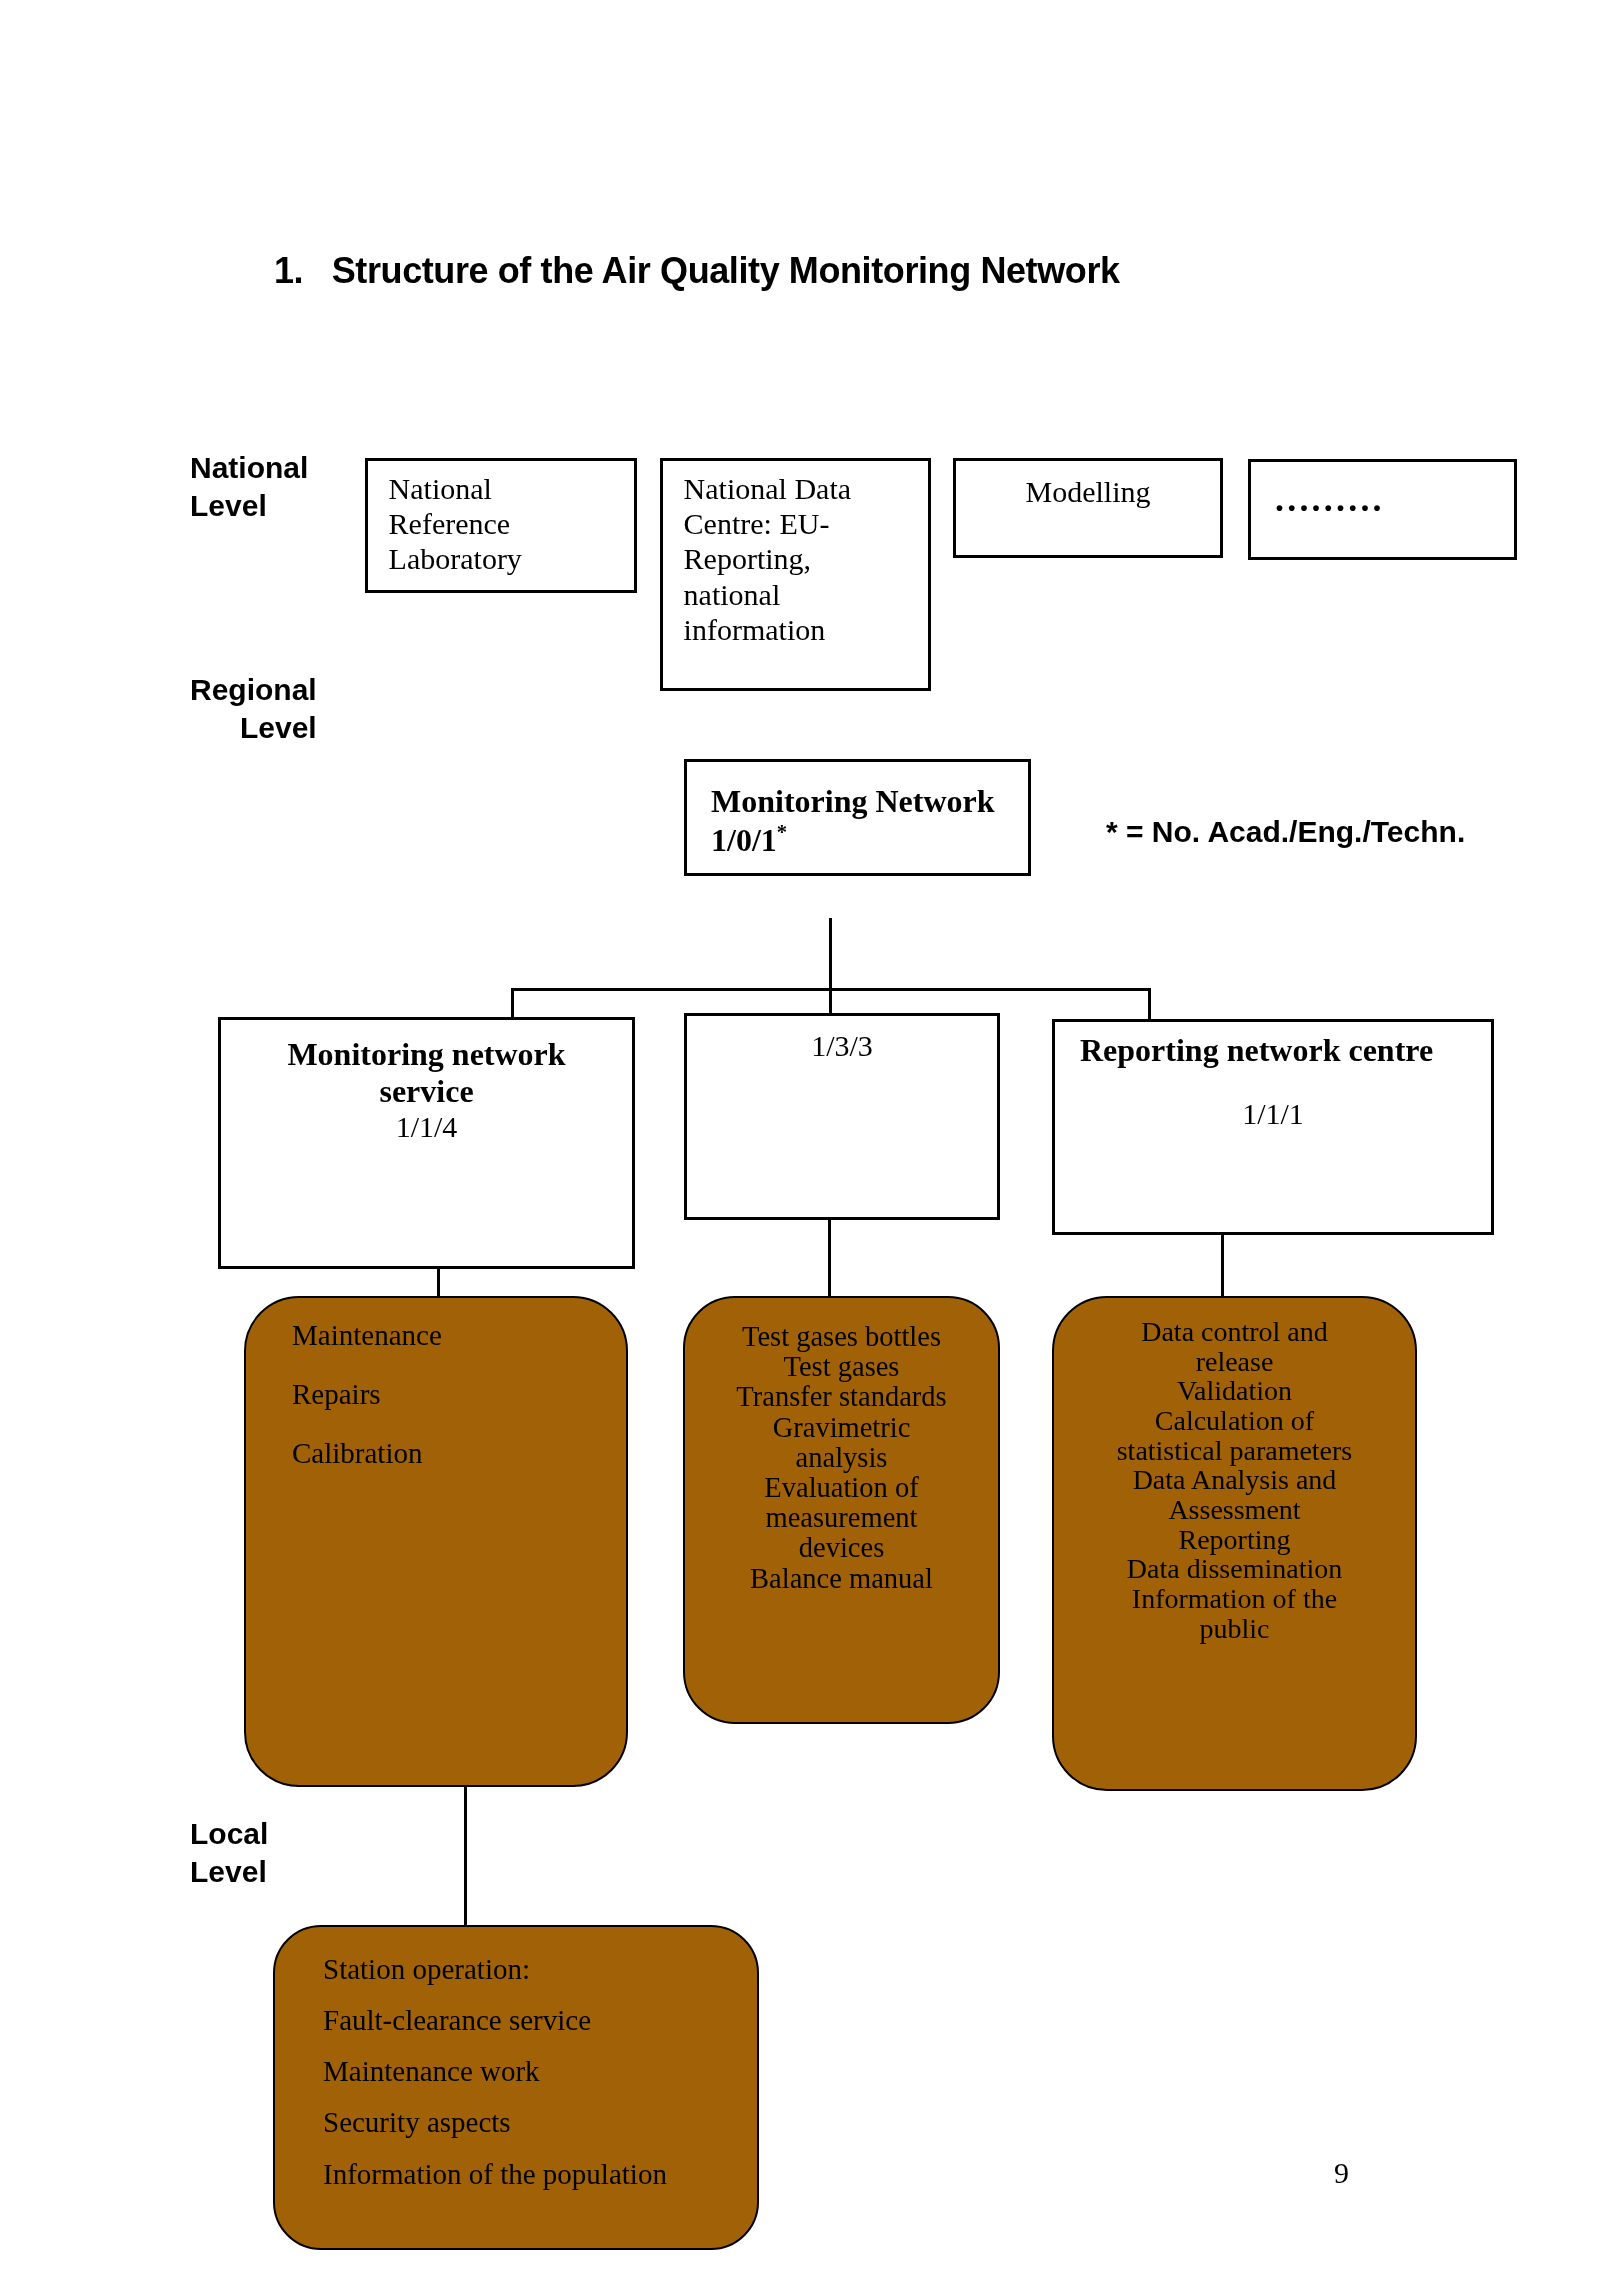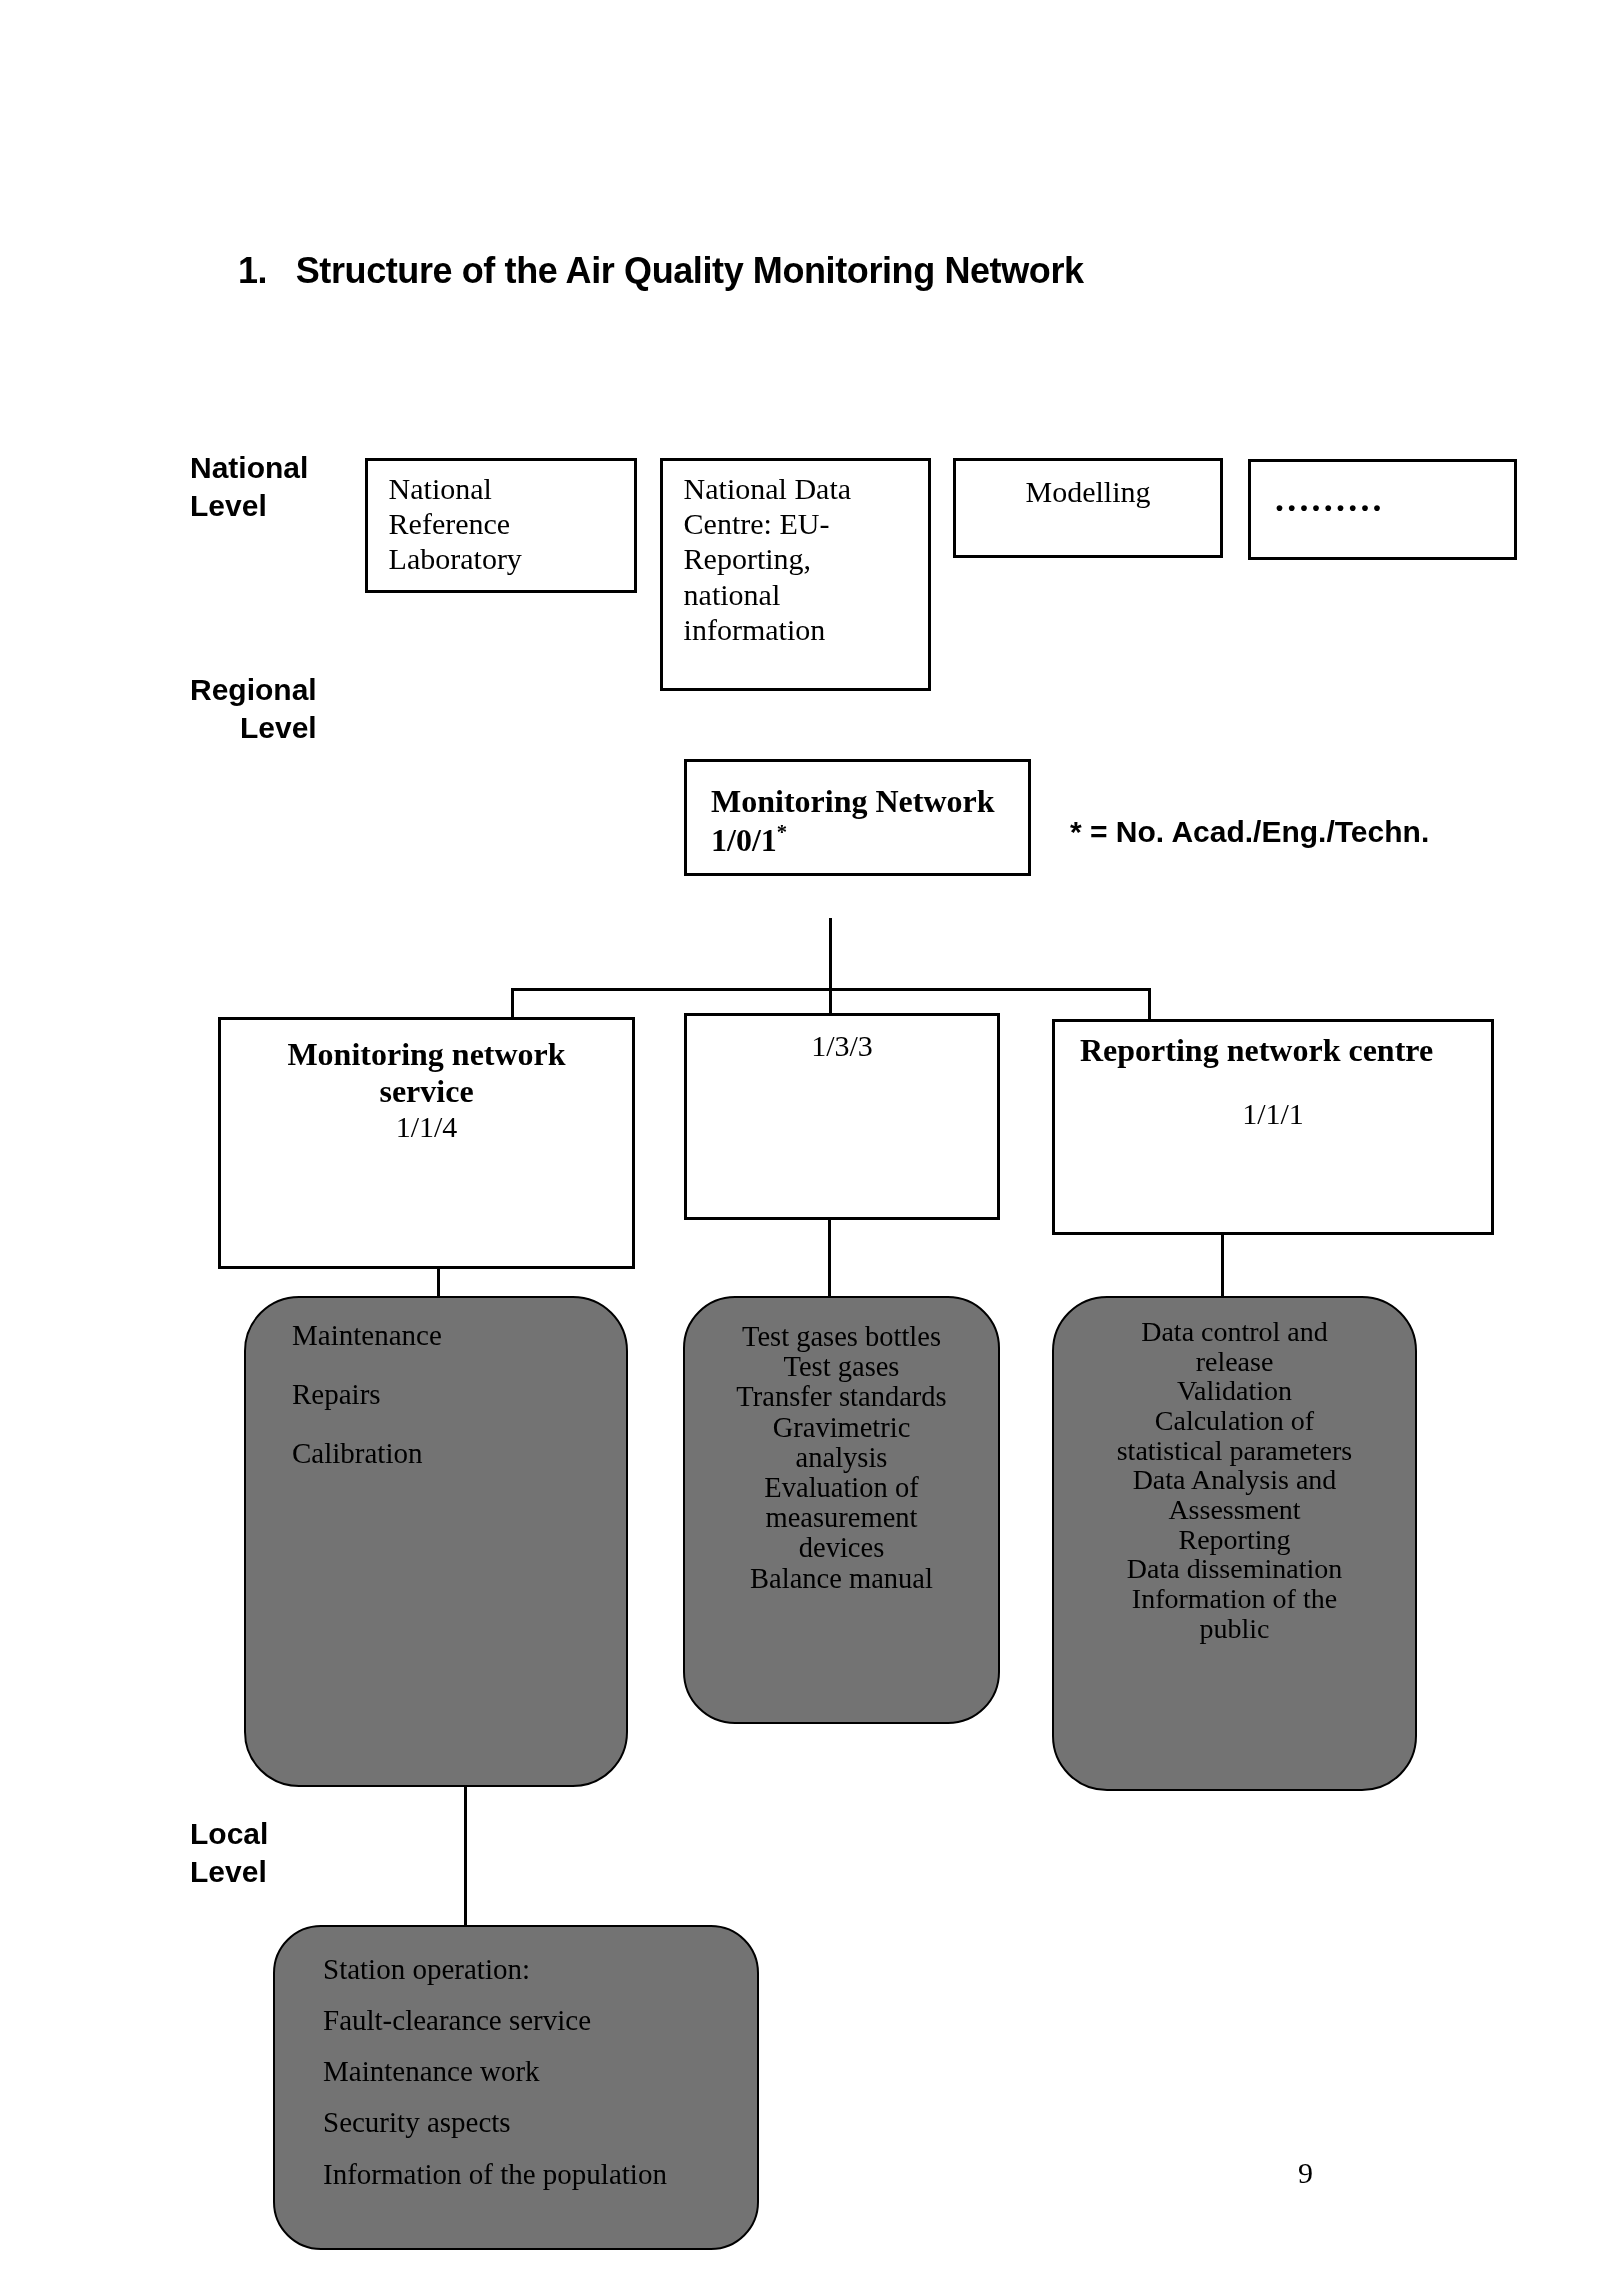--- a/index.html
+++ b/index.html
@@ -1,22 +1,22 @@
 <!DOCTYPE html>
 <html style="font-size:12.7px"><head>
 <meta charset="utf-8">
 <style>
   html,body{margin:0;padding:0;background:#ffffff;}
   body{width:1623px;height:2295px;font-family:"Liberation Serif",serif;color:#000;}
   .page{position:relative;width:1623px;height:2295px;background:#fff;overflow:hidden;}
-  .abs{position:absolute;}
+  .abs{position:absolute;margin-left:36px;}
   .sans{font-family:"Liberation Sans",sans-serif;font-weight:bold;}
   .pre{white-space:pre-line;}
   .box{position:absolute;border:3.2px solid #000;background:#fff;box-sizing:border-box;}
-  .rbox{position:absolute;border:2.4px solid #000;background:#737373;box-sizing:border-box;}
+  .rbox{position:absolute;border:2.4px solid #000;background:#a16207;box-sizing:border-box;}
   .line{position:absolute;background:#000;}
 
   #heading{left:238px;top:250px;font-size:36px;letter-spacing:-0.4px;}
   #heading .num{display:inline-block;}
   #heading .ttl{display:inline-block;margin-left:28.5px;}
   #subtitle{left:0;right:0;top:333px;text-align:center;font-size:44px;letter-spacing:-0.8px;}
 
   .lvl{position:absolute;font-size:30px;line-height:1.26;white-space:pre-line;}
   #lvl-national{left:190px;top:449px;}
   #lvl-regional{left:190px;top:671px;text-align:right;}

